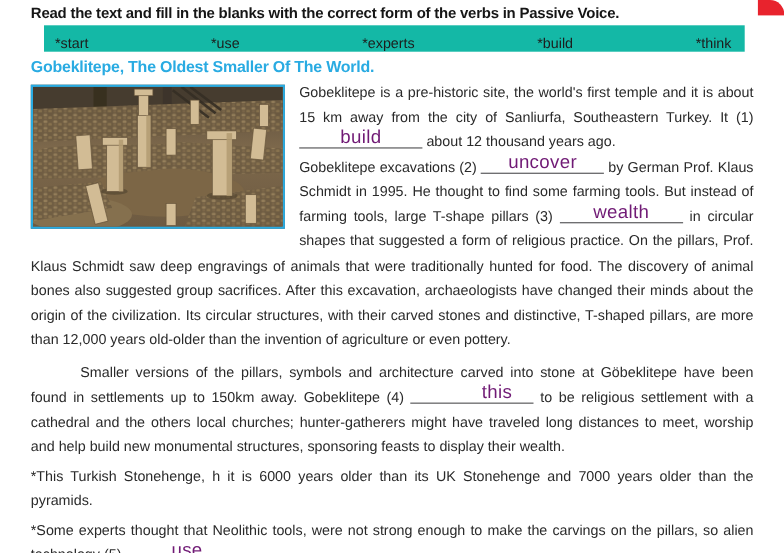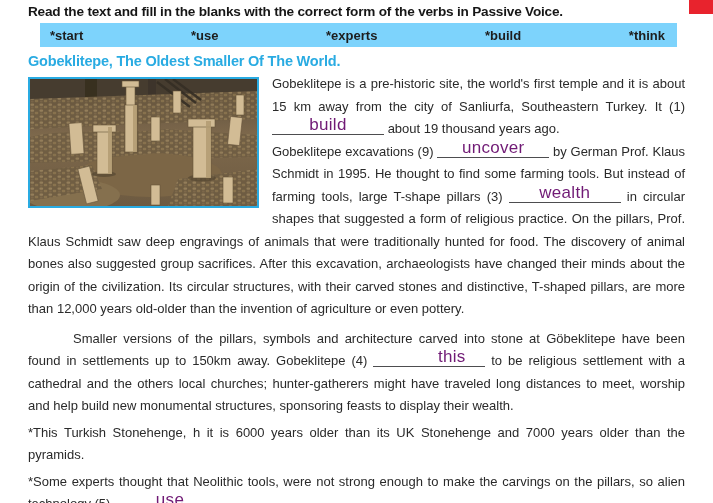--- a/index.html
+++ b/index.html
@@ -1,33 +1,34 @@
 <!DOCTYPE html>
 <html><head>
 <meta charset="utf-8">
 <style>
   html,body { margin:0; padding:0; background:#ffffff; }
   #page {
     position:relative; width:713px; height:503px; overflow:hidden;
     background:#ffffff; font-family:"Liberation Sans", sans-serif;
     color:#2a2a2a;
+    border-radius:13px;
   }
   #corner-flag {
     position:absolute; top:0; right:0; width:24px; height:14px;
     background:#e8232d;
   }
   .content { padding:0 28px 0 28px; }
   .instruction {
     margin:4px 0 4px 0; font-size:13.6px; font-weight:bold; color:#161616;
     letter-spacing:-0.2px; white-space:nowrap;
   }
   .word-bank {
-    margin-left:12px; margin-right:8px; height:24px; background:#7dd3fc;
-    display:flex; justify-content:space-between; align-items:center;
-    padding:0 12px 0 10px; font-size:13px; color:#1d1d1d;font-weight:bold;
+    margin-left:12px; margin-right:8px; height:24px; background:#14b8a6;
+    display:flex; justify-content:space-between; align-items:flex-end;
+    padding:0 12px 0 10px; font-size:13px; color:#1d1d1d;
   }
   .article-title {
     color:#29abe2; font-weight:bold; font-size:14.5px;
     margin:6px 0 4px 0; letter-spacing:-0.2px;
   }
   .article {
     font-size:13px; line-height:22.5px; text-align:justify; color:#2a2a2a;
   }
   .article p { margin:0; }
   .article p.indent { text-indent:45px; margin-top:7px; }
@@ -121,25 +122,25 @@
             <rect x="78" y="48" width="4" height="47"></rect>
             <rect x="103" y="26" width="4" height="47"></rect>
             <rect x="176" y="42" width="5" height="57"></rect>
           </g>
         </svg>
       </div>
 
       <p>
         <span>Gobeklitepe is a pre-historic site, the world's first temple and it is about 15 km away from the city of Sanliurfa, Southeastern Turkey. It (1)</span>
         <span class="blank"><span class="ans">build</span></span>
-        <span>about 19 thousand years ago.</span>
+        <span>about 12 thousand years ago.</span>
       </p>
 
       <p>
-        <span>Gobeklitepe excavations (9)</span>
+        <span>Gobeklitepe excavations (2)</span>
         <span class="blank"><span class="ans">uncover</span></span>
         <span>by German Prof. Klaus Schmidt in 1995. He thought to find some farming tools. But instead of farming tools, large T-shape pillars (3)</span>
         <span class="blank"><span class="ans">wealth</span></span>
         <span>in circular shapes that suggested a form of religious practice. On the pillars, Prof. Klaus Schmidt saw deep engravings of animals that were traditionally hunted for food. The discovery of animal bones also suggested group sacrifices. After this excavation, archaeologists have changed their minds about the origin of the civilization. Its circular structures, with their carved stones and distinctive, T-shaped pillars, are more than 12,000 years old-older than the invention of agriculture or even pottery.</span>
       </p>
 
       <p class="indent">
         <span>Smaller versions of the pillars, symbols and architecture carved into stone at Göbeklitepe have been found in settlements up to 150km away.  Gobeklitepe (4)</span>
         <span class="blank"><span class="ans">this</span></span>
         <span>to be religious settlement with a cathedral and the others local churches; hunter-gatherers might have traveled long distances to meet, worship and help build new monumental structures, sponsoring feasts to display their wealth.</span>

